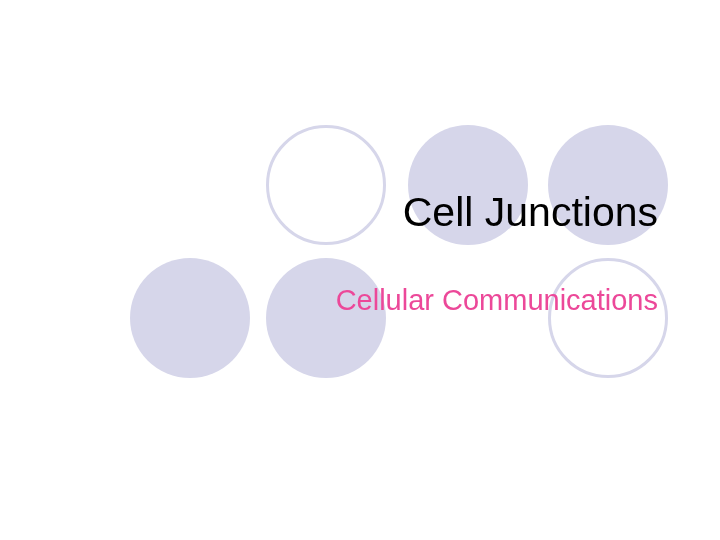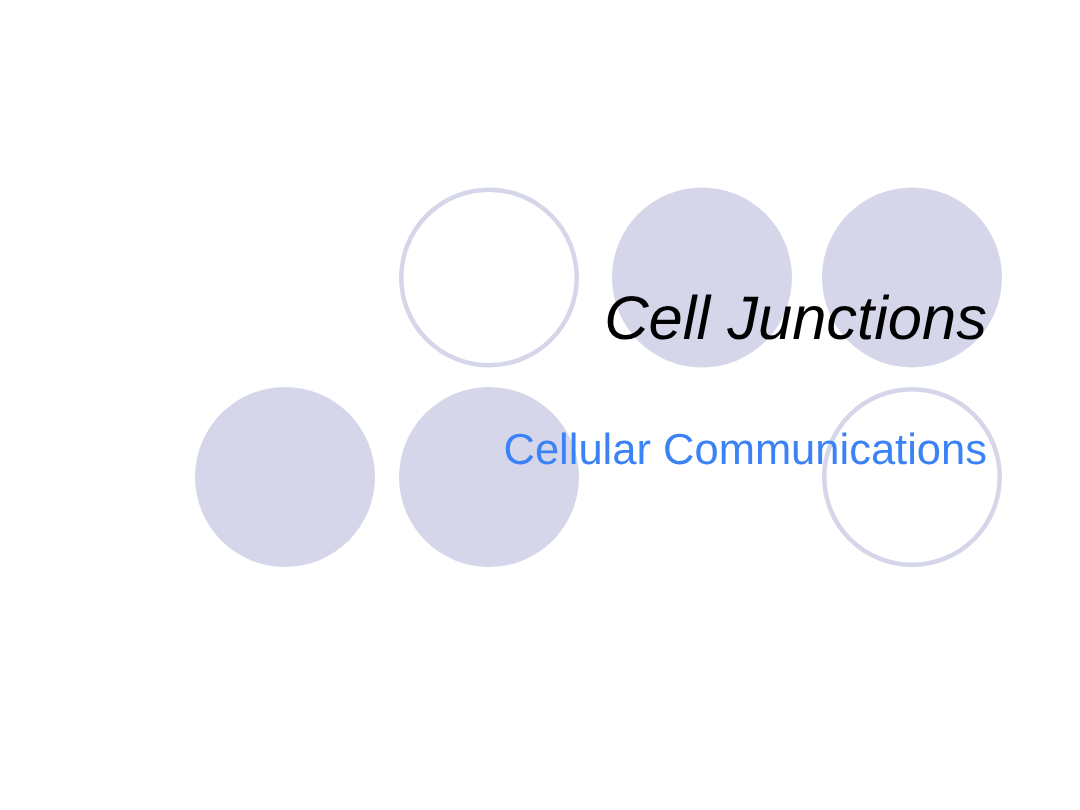--- a/index.html
+++ b/index.html
@@ -8,24 +8,24 @@
       font-family: "Liberation Sans", sans-serif;
     }
     .circle {
       position: absolute; width: 120px; height: 120px; border-radius: 50%;
       box-sizing: border-box;
     }
     .filled { background: #d6d6ea; }
     .outline { border: 3px solid #d6d6ea; background: transparent; }
     .title {
       position: absolute; right: 62px; top: 192px; font-size: 41px; color: #000;
-      white-space: nowrap; line-height: 1; font-style: italic;
+      white-space: nowrap; line-height: 1;
     }
     .subtitle {
-      position: absolute; right: 62px; top: 286px; font-size: 29px; color: #3b82f6;
+      position: absolute; right: 62px; top: 286px; font-size: 29px; color: #ec4899;
       white-space: nowrap; line-height: 1;
     }
   </style>
 </head>
 <body>
 
 <div>
   <div class="circle outline" style="left:266px; top:125px;"></div>
   <div class="circle filled" style="left:408px; top:125px;"></div>
   <div class="circle filled" style="left:548px; top:125px;"></div>

